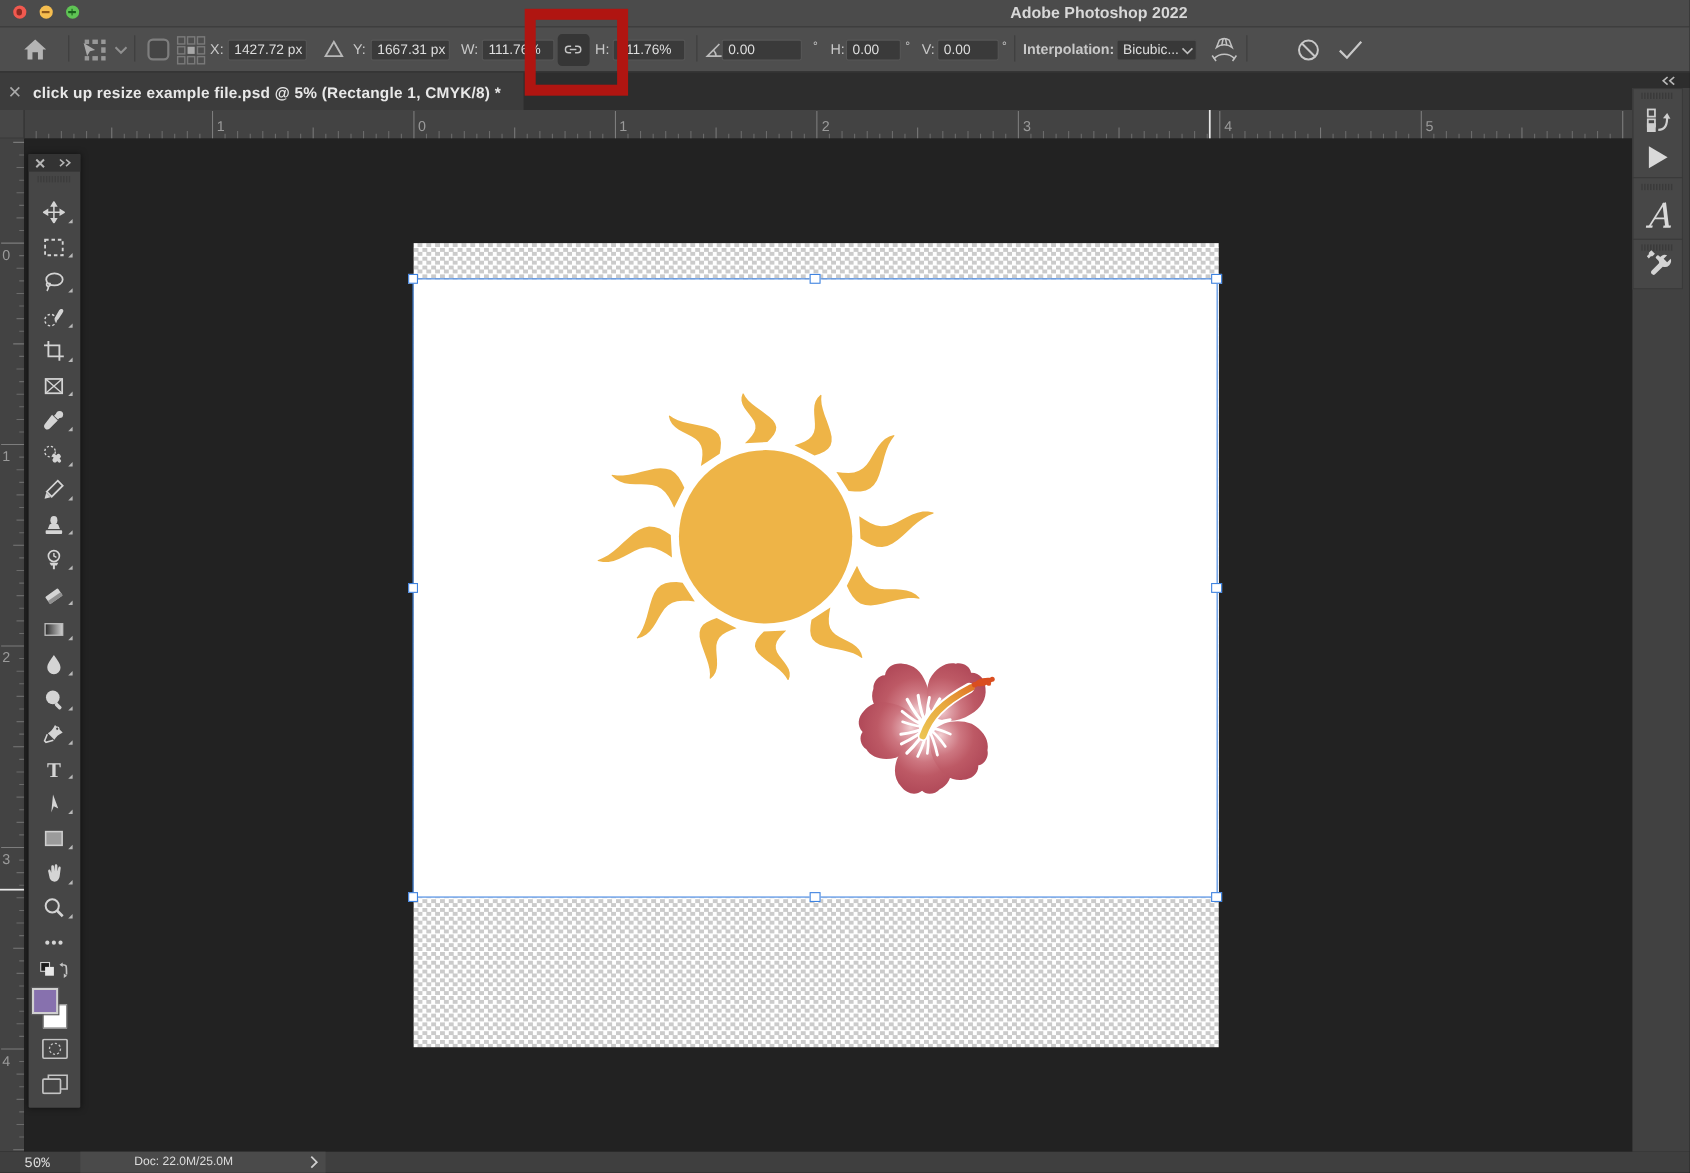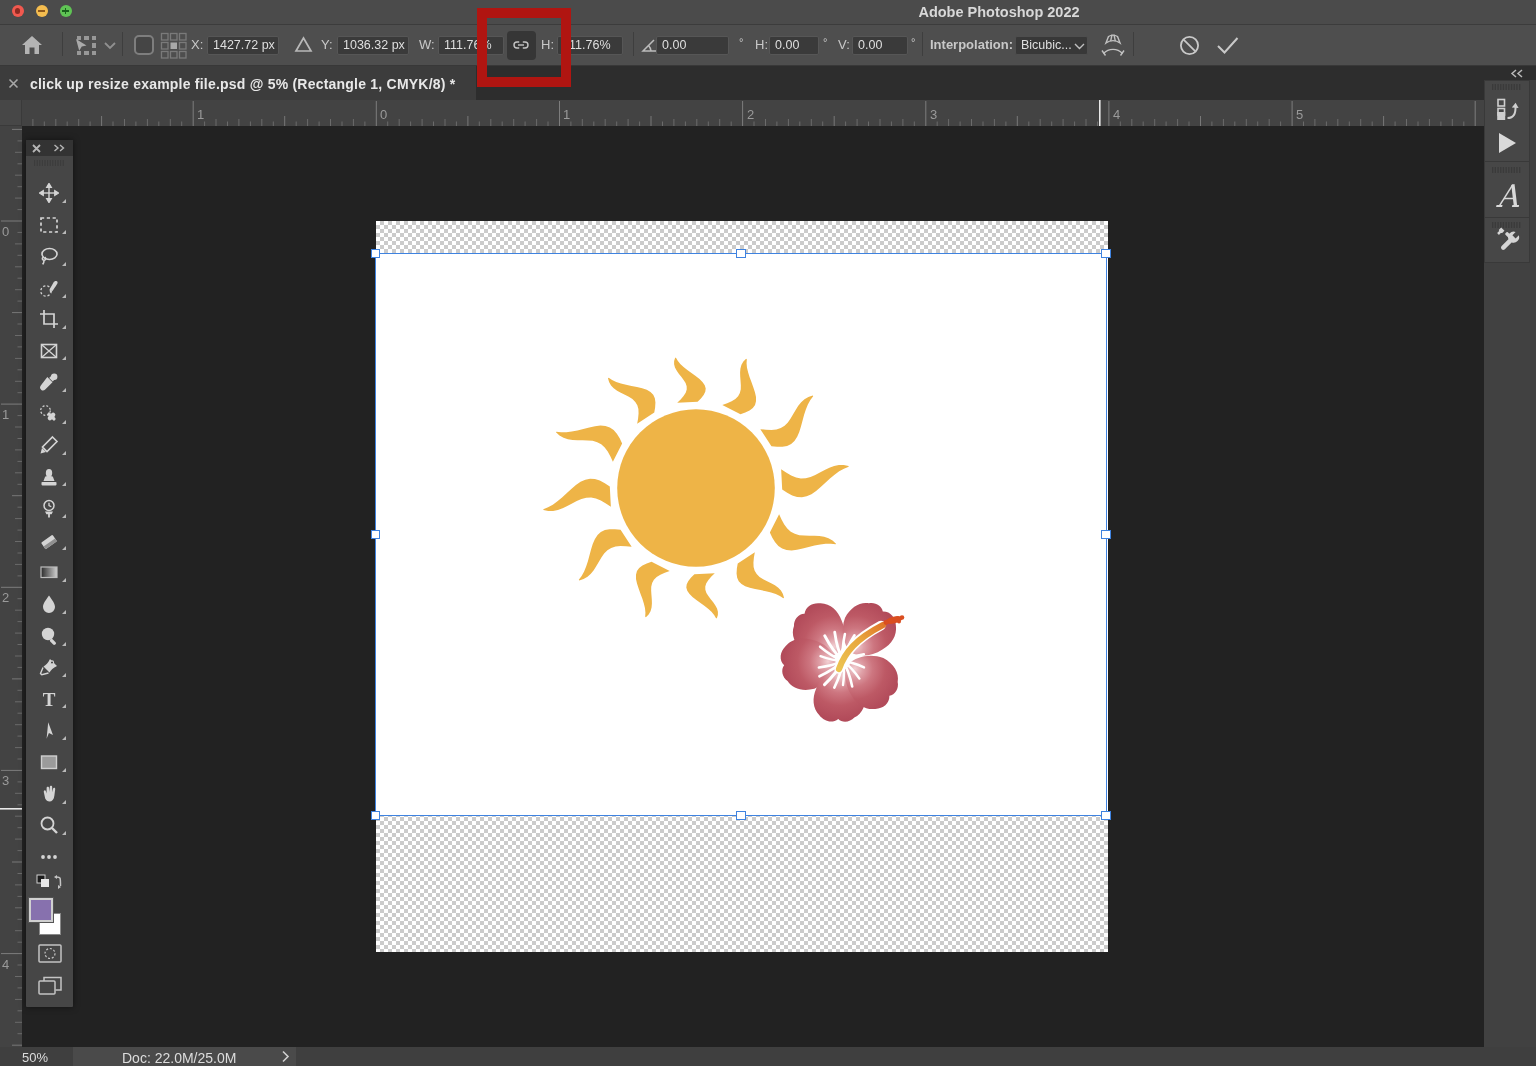--- a/index.html
+++ b/index.html
@@ -53,21 +53,21 @@
     <rect x="1.5" y="19.5" width="6.5" height="6.5" fill="none" stroke="#7a7a7a" stroke-width="1.3"></rect>
     <rect x="10.5" y="19.5" width="6.5" height="6.5" fill="none" stroke="#7a7a7a" stroke-width="1.3"></rect>
     <rect x="19.5" y="19.5" width="6.5" height="6.5" fill="none" stroke="#7a7a7a" stroke-width="1.3"></rect>
   </svg>
 <div class="lbl" style="left:191px;top:36px;">X:</div>
 <div class="inp" style="left:207px;top:36px;width:72px;">1427.72 px</div>
 <svg class="abs" style="left:294px;top:36px" width="19" height="17" viewBox="0 0 19 17">
 <path d="M9.5 2 L17 15 L2 15 Z" fill="none" stroke="#b8b8b8" stroke-width="1.7"></path>
   </svg>
 <div class="lbl" style="left:321px;top:36px;">Y:</div>
-<div class="inp" style="left:337px;top:36px;width:72px;">1036.32 px</div>
+<div class="inp" style="left:337px;top:36px;width:72px;">1667.31 px</div>
 <div class="lbl" style="left:419px;top:36px;">W:</div>
 <div class="inp" style="left:438px;top:36px;width:66px;">111.76%</div>
 <div class="abs" style="left:506.5px;top:30.5px;width:29px;height:29px;background:#363636;border-radius:4px;"></div>
 <svg class="abs" style="left:513px;top:41px" width="16" height="8" viewBox="0 0 16 8">
 <g stroke="#c4c4c4" stroke-width="1.4" fill="none">
 <path d="M6.2 1 L4 1 A3 3 0 0 0 4 7 L6.2 7"></path>
 <path d="M9.8 1 L12 1 A3 3 0 0 1 12 7 L9.8 7"></path>
 <line x1="5" y1="4" x2="11" y2="4"></line>
     </g>
   </svg>
@@ -481,17 +481,17 @@
   </svg>
 <svg class="abs" style="left:1495px;top:227px" width="26" height="26" viewBox="0 0 26 26">
 <g fill="#d4d4d4">
 <path d="M3.2 1.2 L7.8 1.2 L7.8 4.4 L6.8 5.4 L6.8 8 L4.2 8 L4.2 5.4 L3.2 4.4 Z" transform="rotate(45 5.5 4.5)"></path>
 <rect x="9.2" y="8.2" width="12" height="3.4" rx="1" transform="rotate(45 15 10)"></rect>
 <path d="M23.8 8.2 A5.6 5.6 0 0 1 16.6 15.4 L9.6 22.4 A2.3 2.3 0 0 1 6.4 19.2 L13.4 12.2 A5.6 5.6 0 0 1 20.6 5 L17.4 8.2 L20.6 11.4 Z"></path>
 </g>
   </svg>
 <div class="abs" style="left:0;top:1047px;width:1536px;height:19px;background:#3f3f3f;"></div>
 <div class="abs" style="left:73px;top:1047px;width:223px;height:19px;background:#4a4a4a;"></div>
-<div class="abs" style="left:22px;top:1050px;color:#dcdcdc;font-size:13px;">50%</div>
-<div class="abs" style="left:122px;top:1050px;color:#dcdcdc;font-size:14px;">Doc: 22.0M/25.0M</div>
+<div class="abs" style="left:22px;top:1050px;color:#dcdcdc;font-size:13px;font-family:Liberation Mono, monospace;">50%</div>
+<div class="abs" style="left:122px;top:1050px;color:#dcdcdc;font-size:11px;">Doc: 22.0M/25.0M</div>
 <svg class="abs" style="left:281px;top:1050px" width="9" height="13" viewBox="0 0 9 13">
 <path d="M2 1.5 L7 6.5 L2 11.5" stroke="#cfcfcf" stroke-width="1.6" fill="none"></path>
   </svg>
 <div class="abs" style="left:476.5px;top:8px;width:94px;height:78.5px;border:10px solid #b01511;z-index:50;"></div>
 </body></html>

